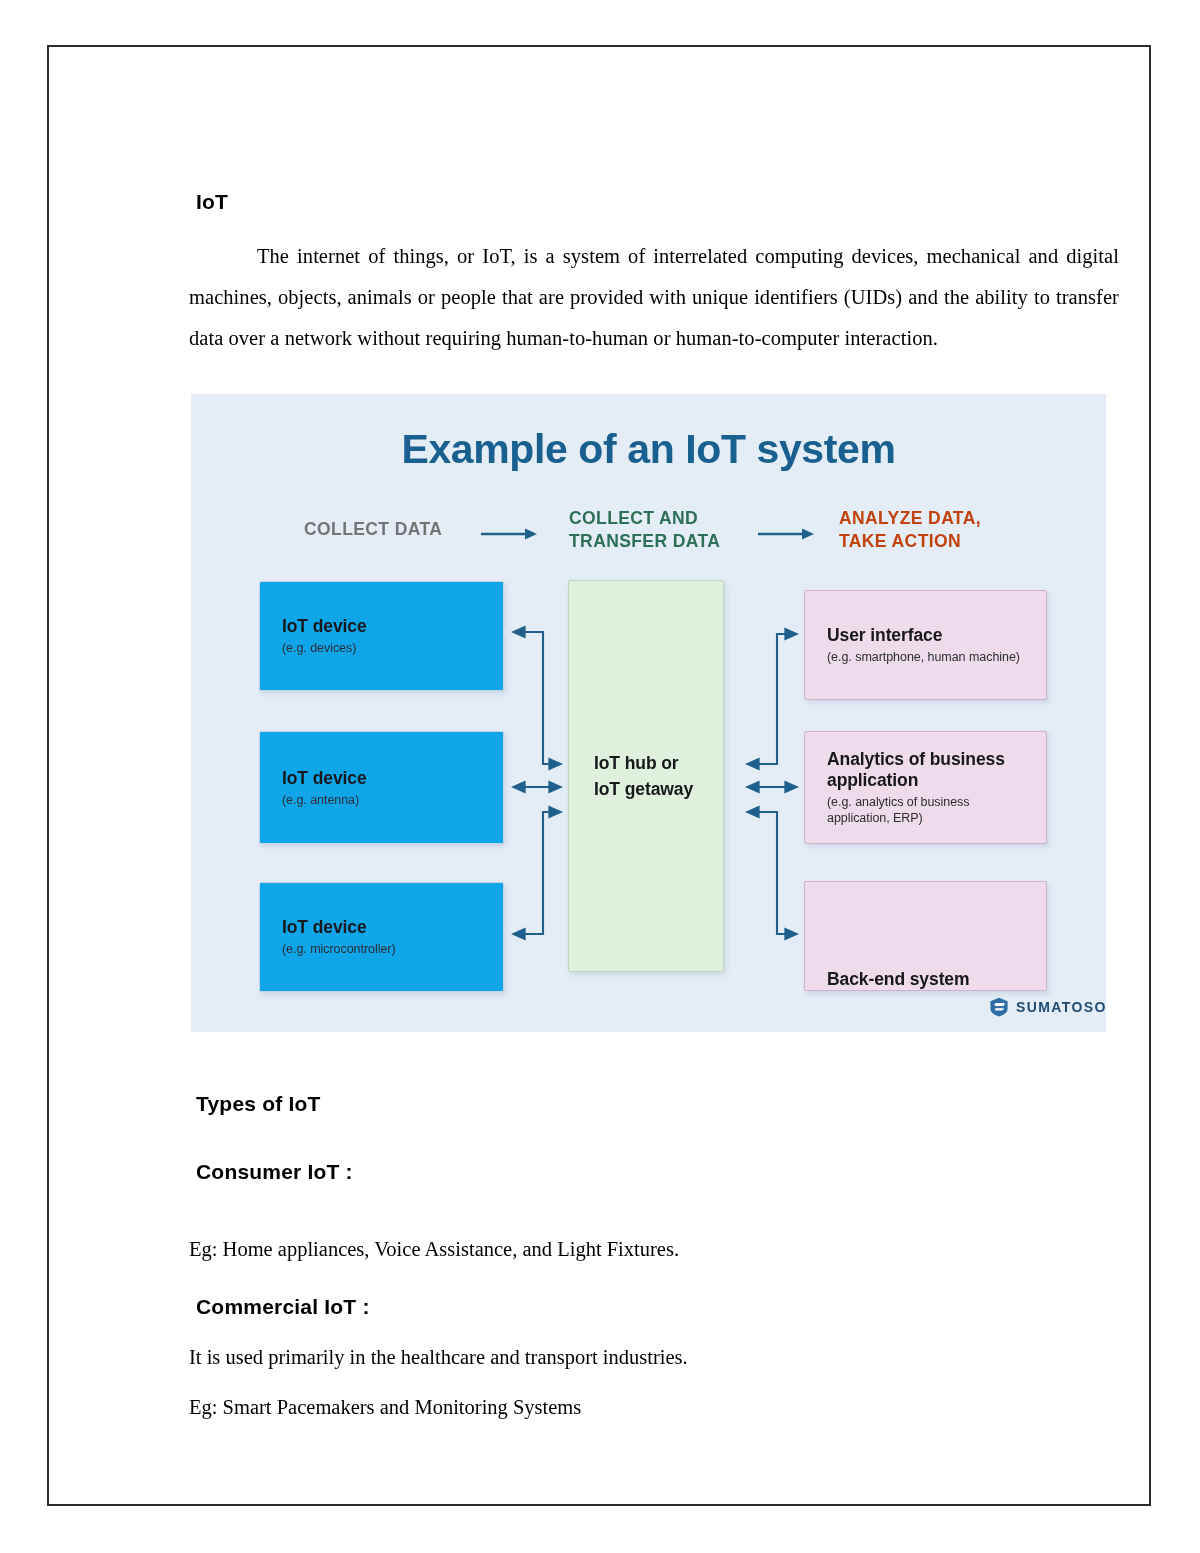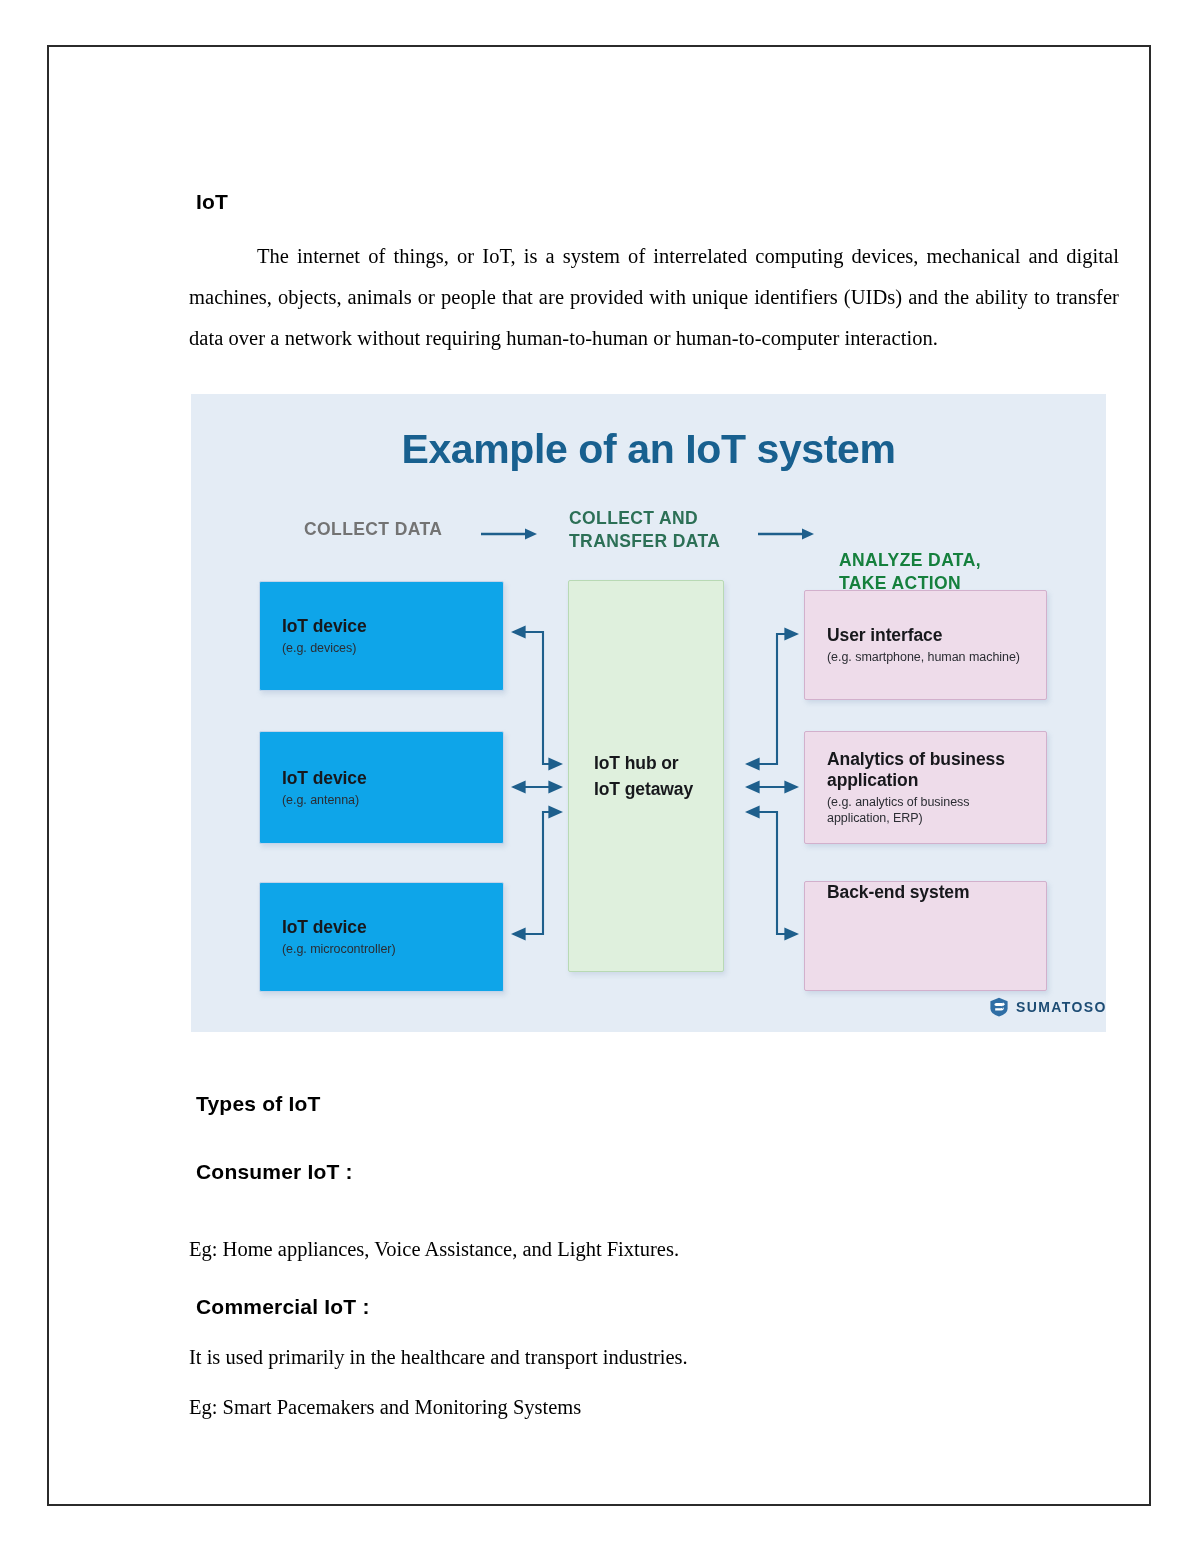--- a/index.html
+++ b/index.html
@@ -86,21 +86,21 @@
   .col-header {
     position: absolute;
     font-family: "Liberation Sans", sans-serif;
     font-weight: bold;
     font-size: 17.5px;
     line-height: 23px;
     letter-spacing: 0.4px;
   }
   #hdr-collect      { left: 113px; top: 124px; color: #737373; }
   #hdr-transfer     { left: 378px; top: 113px; color: #2c7056; }
-  #hdr-analyze      { left: 648px; top: 113px; color: #15803d; margin-top: 42px; }
+  #hdr-analyze      { left: 648px; top: 113px; color: #c2410c; }
 
   .hdr-arrow {
     position: absolute;
     top: 133px;
     width: 56px;
     height: 14px;
   }
   #hdr-arrow-1 { left: 290px; }
   #hdr-arrow-2 { left: 567px; }
 
@@ -160,21 +160,21 @@
     box-shadow: 2px 3px 5px rgba(120,145,180,0.22);
     padding: 0 22px;
     display: flex;
     flex-direction: column;
     justify-content: center;
   }
   #out-1 { left: 613px; top: 196px; width: 243px; height: 110px; }
   #out-2 { left: 613px; top: 337px; width: 243px; height: 113px; }
   #out-3 { left: 613px; top: 487px; width: 243px; height: 110px; }
   #out-1 .box-title, #out-2 .box-title { align-self: flex-start; }
-  #out-3 { justify-content: flex-start; }
+  #out-3 { justify-content: flex-end; }
 
   
   #connectors {
     position: absolute;
     left: 0; top: 0;
     width: 915px;
     height: 638px;
     pointer-events: none;
   }
 

